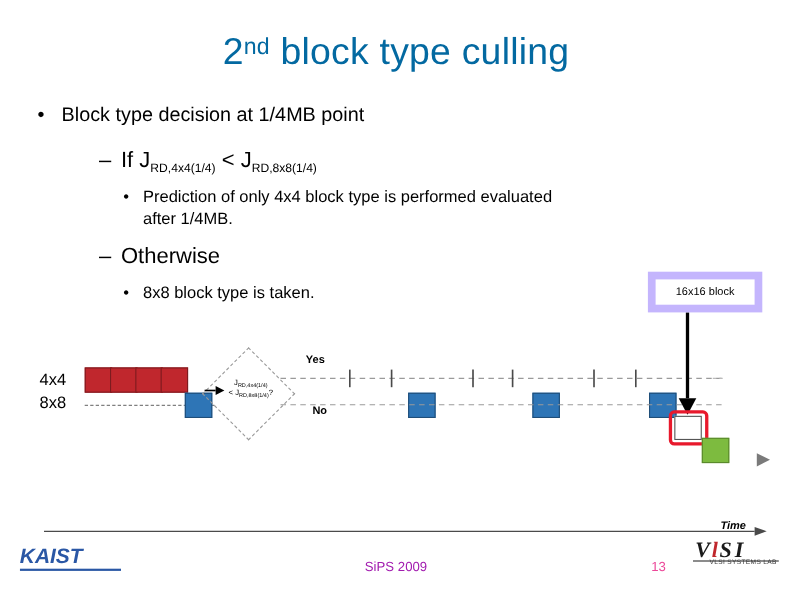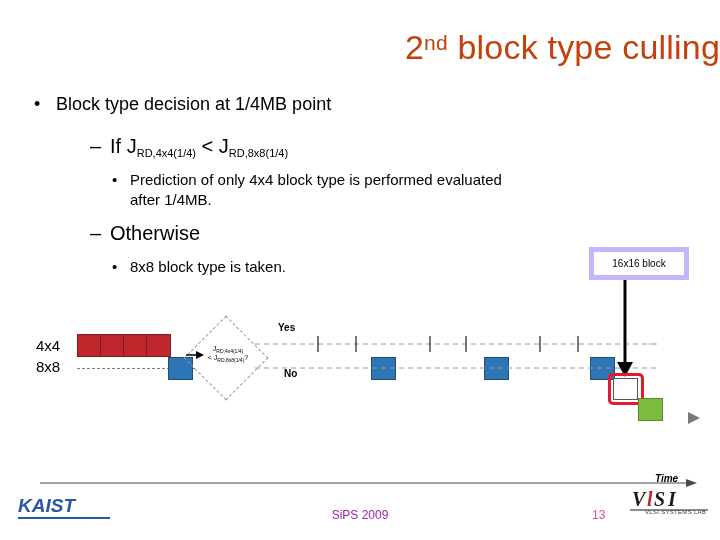--- a/index.html
+++ b/index.html
@@ -19,24 +19,24 @@
     position: absolute;
     inset: 0;
   }
 
   
   .title {
     position: absolute;
     left: 0;
     top: 28px;
     width: 720px;
-    text-align: right;
+    text-align: center;
     font-size: 34px;
     font-weight: normal;
-    color: #c2410c;
+    color: #0369a1;
     letter-spacing: 0.2px;
   }
   .title sup {
     font-size: 21px;
     vertical-align: baseline;
     position: relative;
     top: -9px;
   }
 
   
@@ -142,21 +142,21 @@
   }
   .no-lbl {
     position: absolute; left: 284px; top: 368px;
     font-size: 10px; font-weight: bold;
   }
 
   .box-16 {
     position: absolute;
     left: 589px; top: 247px;
     width: 90px; height: 23px;
-    border: 5px solid #c4b5fd;
+    border: 7px solid #c4b5fd;
     background: #fff;
     font-size: 10px;
     text-align: center;
     line-height: 23px;
   }
 
   .red-outline {
     position: absolute;
     left: 608px; top: 373px;
     width: 36px; height: 32px;

